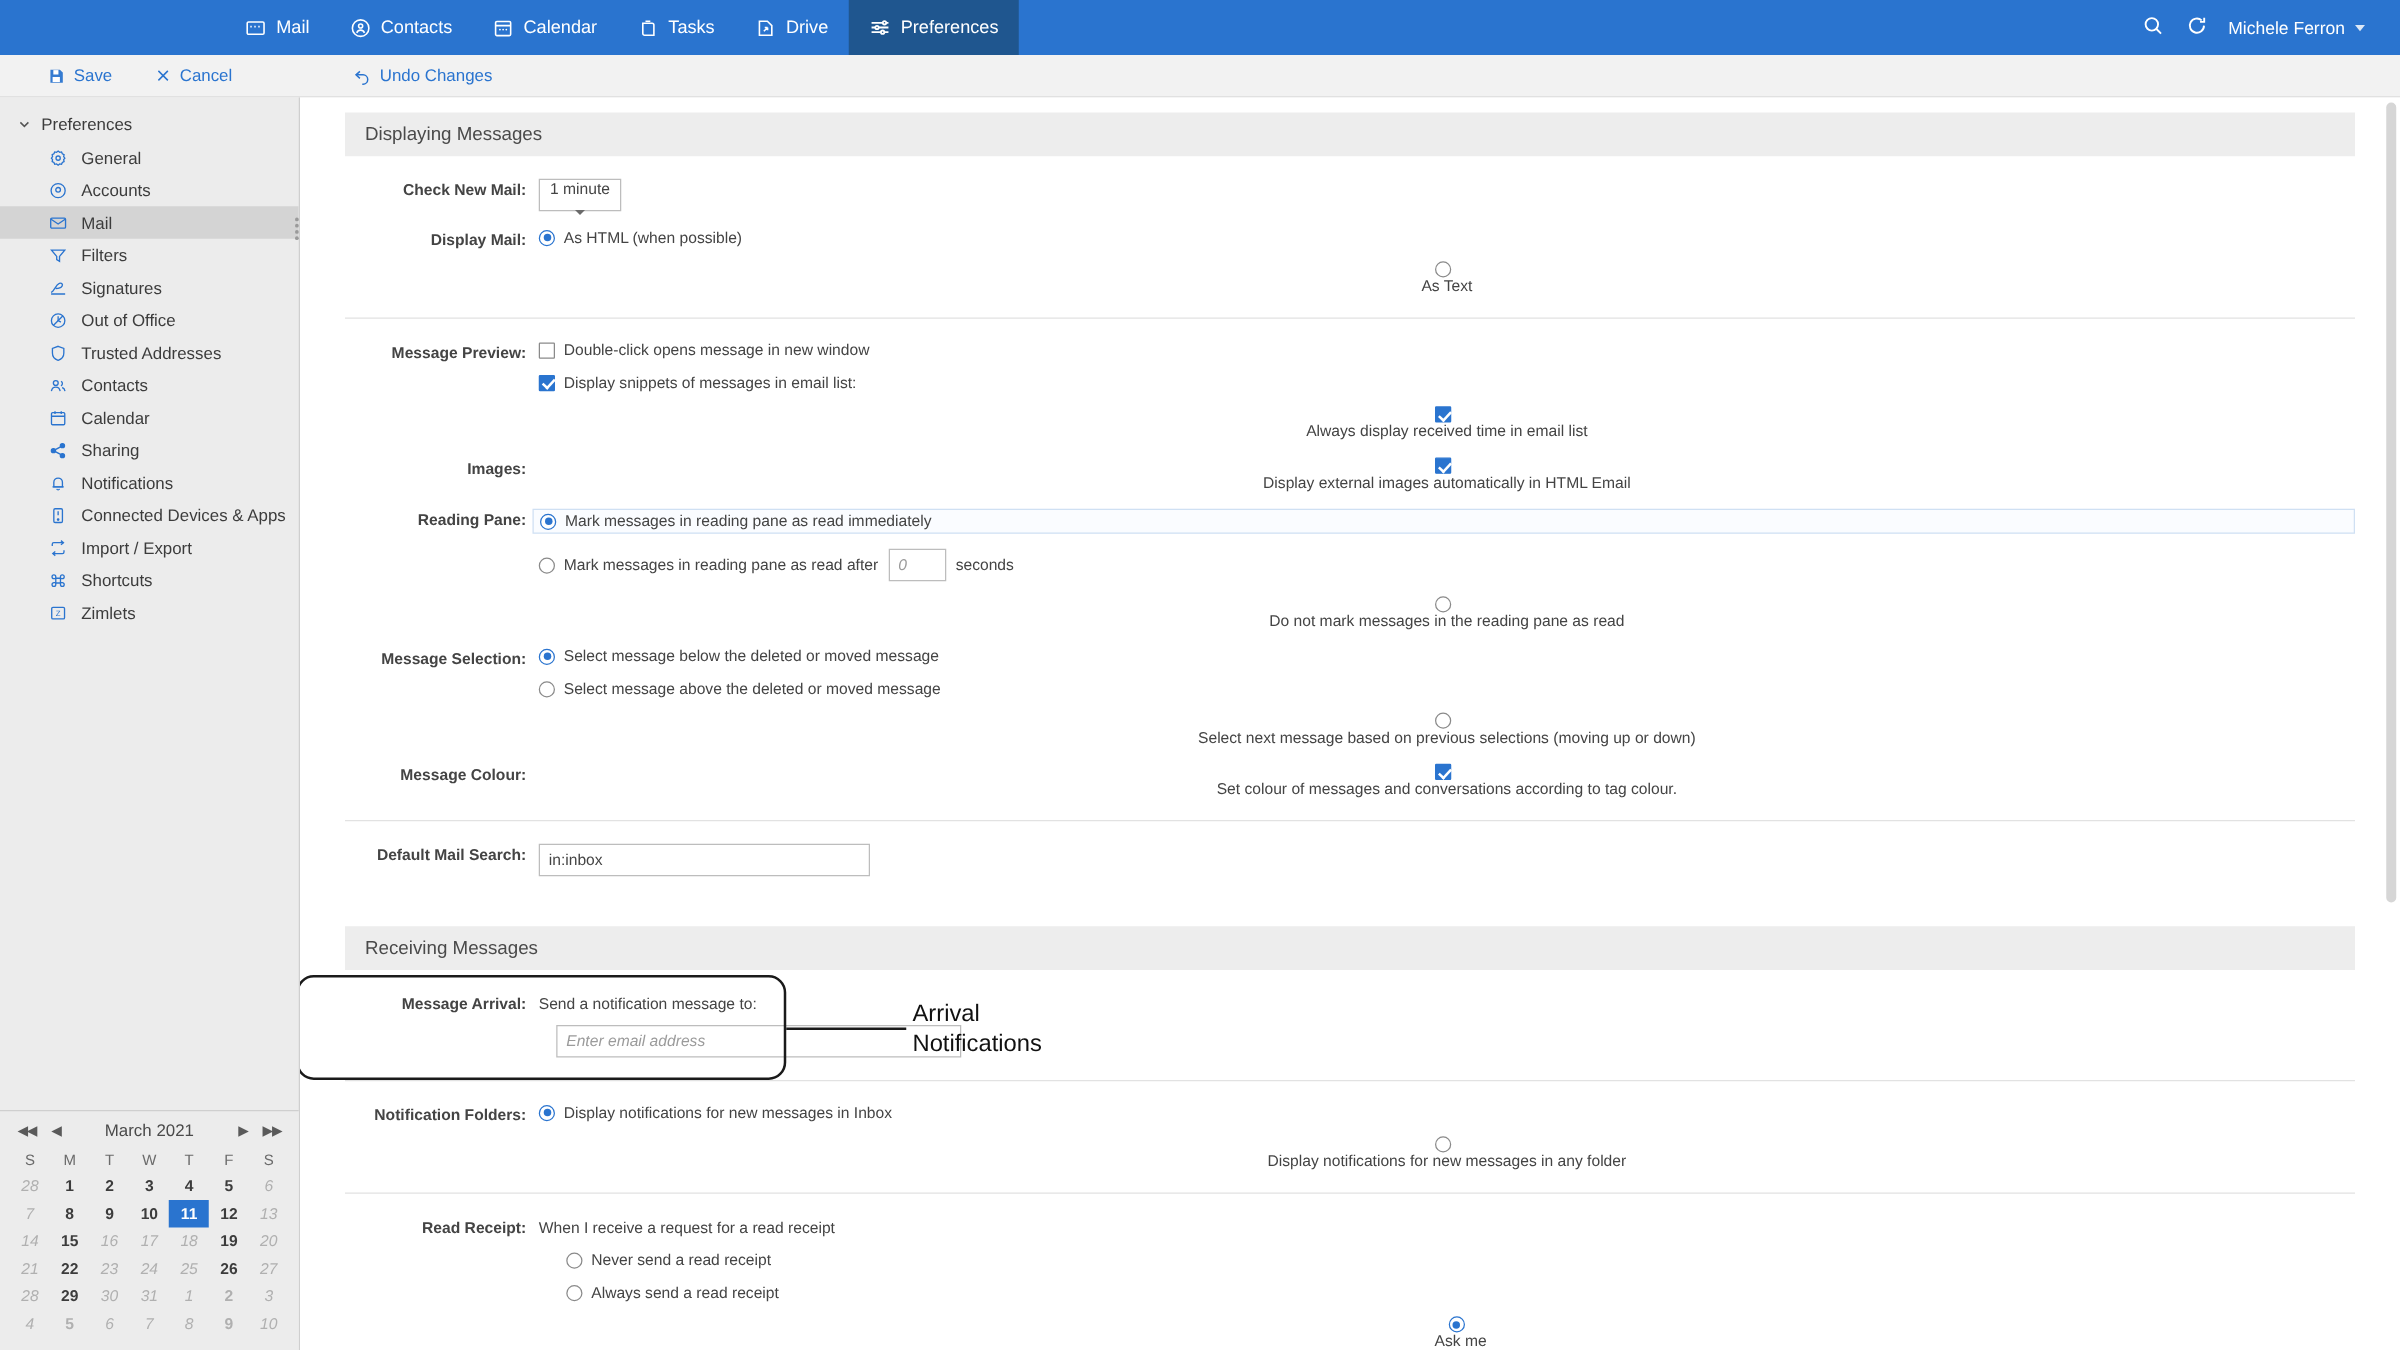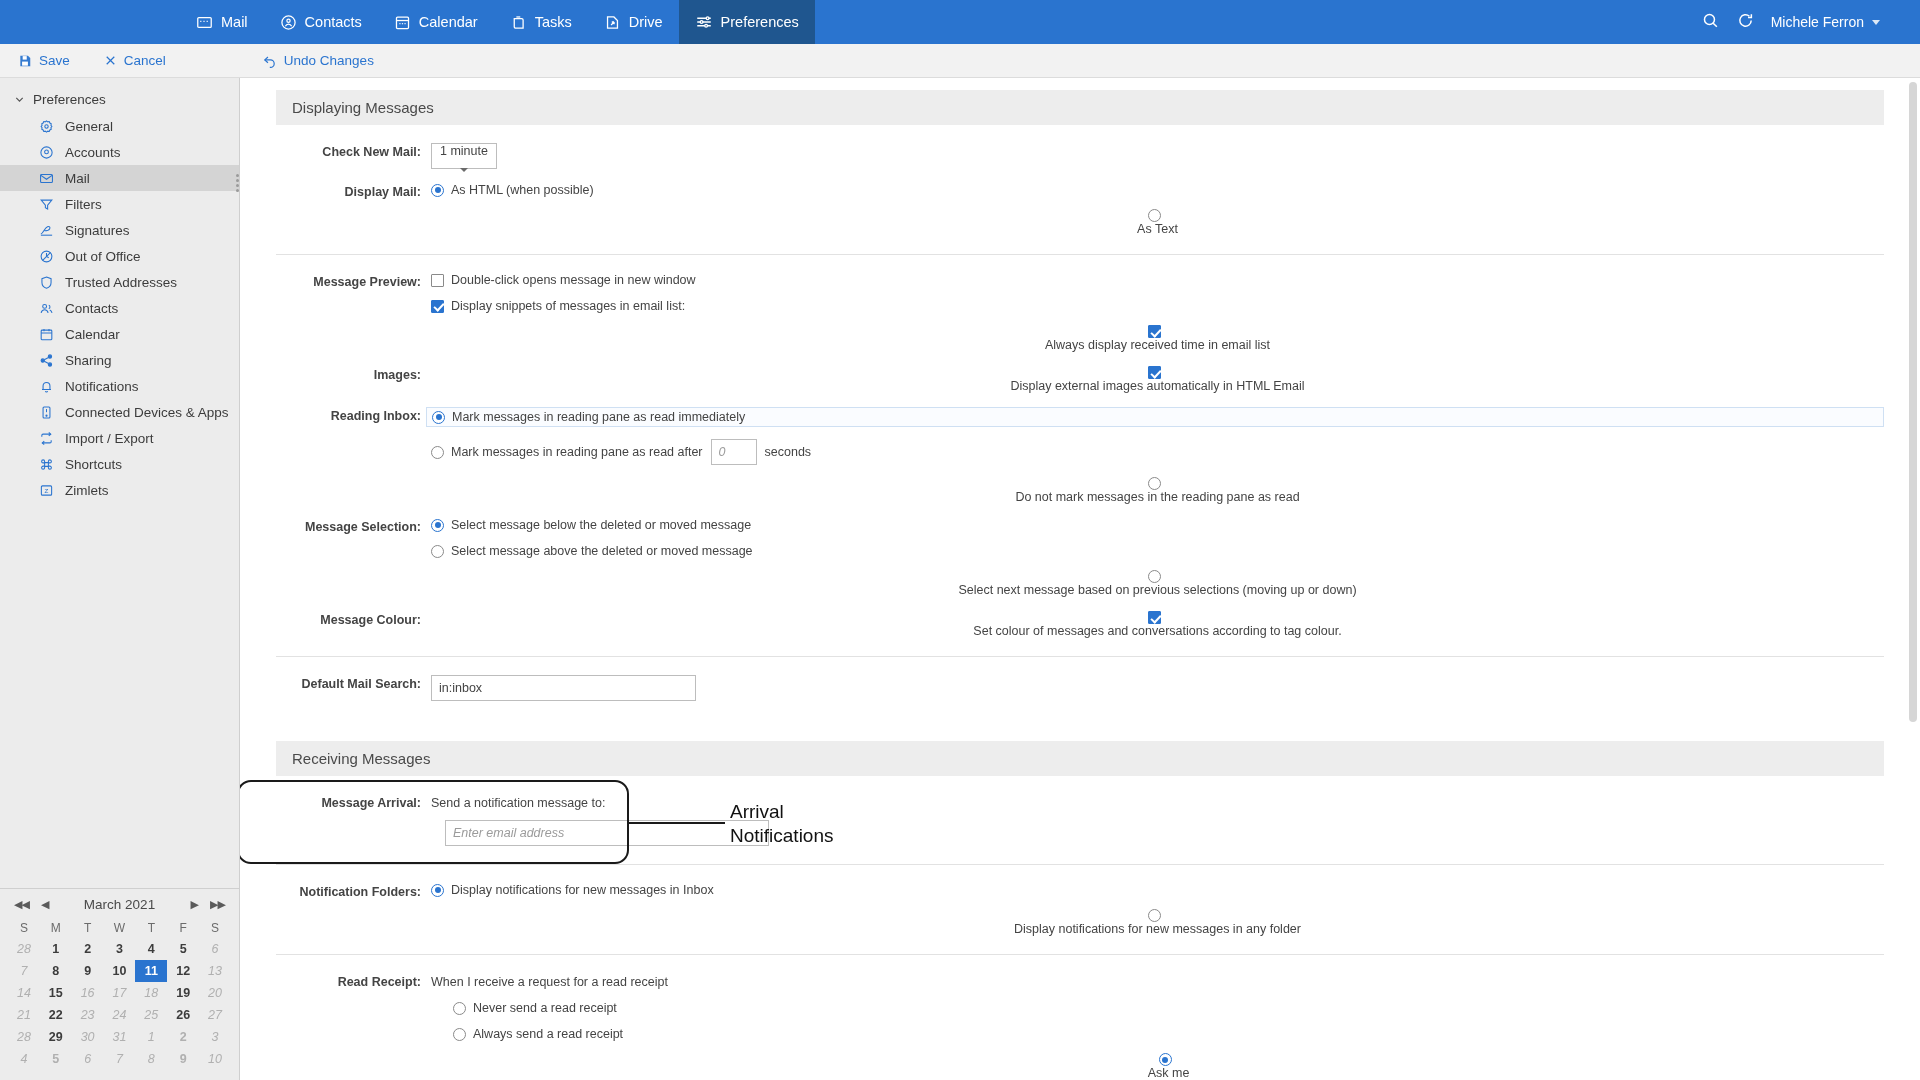--- a/index.html
+++ b/index.html
@@ -23,36 +23,36 @@
   .nav-tab {
     display: flex; align-items: center; gap: 8px;
     padding: 0 16px;
     color: #ffffff; font-size: 14.5px;
     cursor: pointer; white-space: nowrap;
   }
   .nav-tab.active { background: #1f568f; }
   .nav-tab .ico { display: flex; align-items: center; }
   .topbar-right {
     margin-left: auto; display: flex; align-items: center;
-    gap: 16px; padding-right: 40px; color: #fff;
+    gap: 16px; padding-right: 28px; color: #fff;
   }
   .topbar-right .usr { font-size: 14px; display: flex; align-items: center; gap: 8px; cursor: pointer;}
   .caret-d {
     width: 0; height: 0;
     border-left: 4.5px solid transparent;
     border-right: 4.5px solid transparent;
     border-top: 5px solid #dce8f6;
   }
 
   
   .actionbar {
     height: 34px; background: #f2f2f2;
     border-bottom: 1px solid #dcdcdc;
     display: flex; align-items: center;
-    padding-left: 18px;
+    padding-left: 38px;
   }
   .act {
     display: flex; align-items: center; gap: 7px;
     color: #2a74cf; font-size: 13.5px; cursor: pointer;
     margin-right: 34px;
   }
   .act.gapL { margin-left: 62px; }
 
   
   .shell { display: flex; height: calc(1080px - 44px - 34px); }
@@ -637,21 +637,21 @@
         <div class="lbl">Images:</div>
         <div class="fields">
           <div class="fl">
             <span class="cb on"></span>
             <span class="optxt">Display external images automatically in HTML Email</span>
           </div>
         </div>
       </div>
 
       <div class="row">
-        <div class="lbl">Reading Inbox:</div>
+        <div class="lbl">Reading Pane:</div>
         <div class="fields">
           <div class="fl row-focus">
             <span class="rb on"></span>
             <span class="optxt">Mark messages in reading pane as read immediately</span>
           </div>
           <div class="fl" style="margin-top:12px">
             <span class="rb"></span>
             <span class="optxt">Mark messages in reading pane as read after</span>
             <input class="txt-in num" style="margin: 0px 8px;" value="0">
             <span class="optxt">seconds</span>

